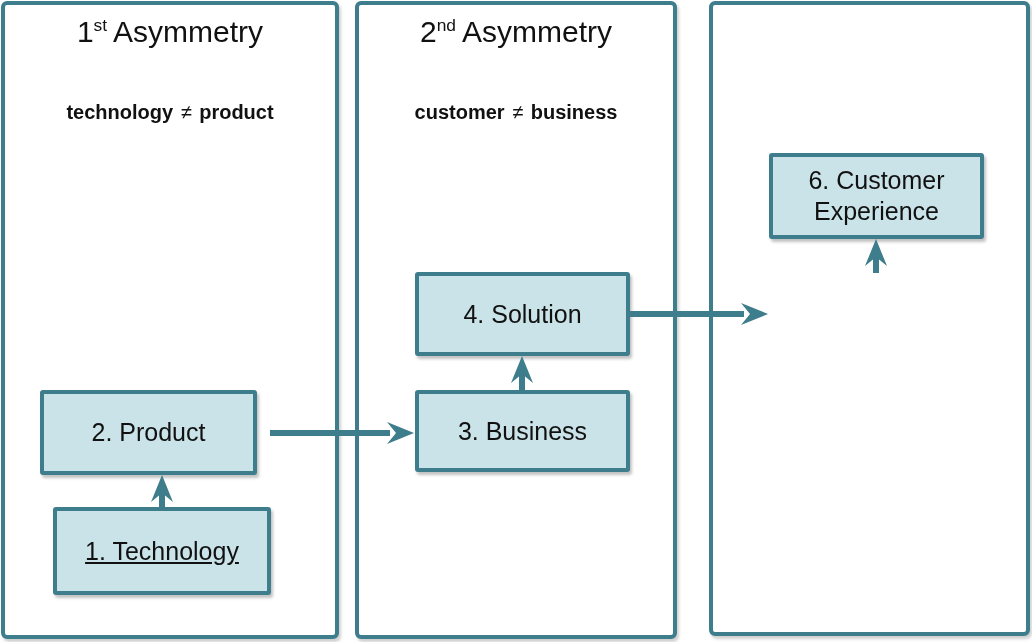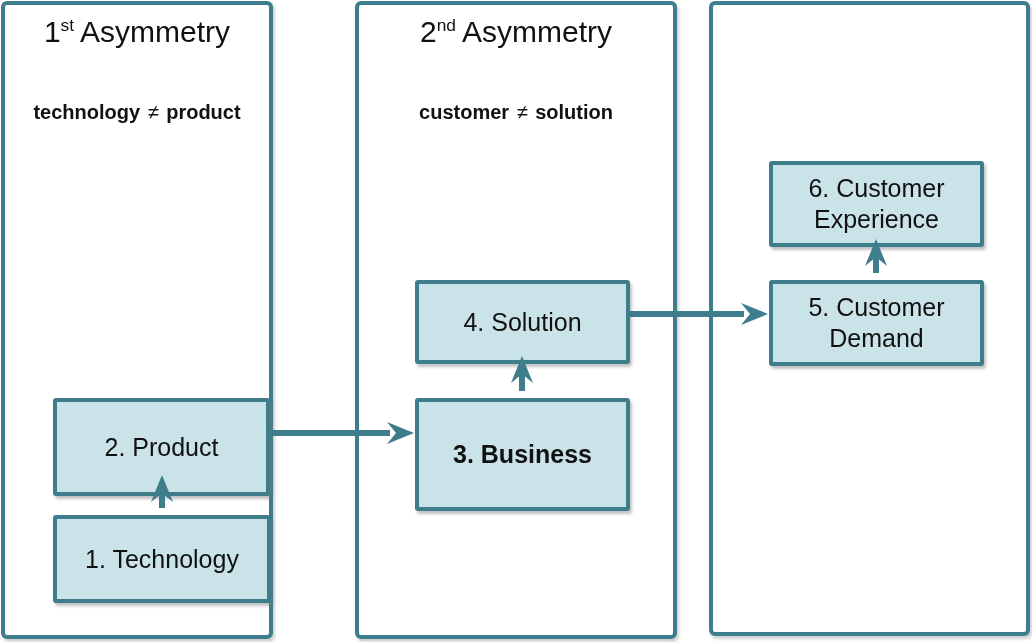--- a/index.html
+++ b/index.html
@@ -16,21 +16,21 @@
     overflow: hidden;
   }
   .panel {
     position: absolute;
     box-sizing: border-box;
     border: 4px solid #3E7D8B;
     border-radius: 6px;
     background: #ffffff;
     box-shadow: 2px 3px 3px rgba(120,120,120,0.35);
   }
-  .panel-1 { left: 1px;   top: 1px; width: 272px; height: 638px; }
+  .panel-1 { left: 1px;   top: 1px; width: 338px; height: 638px; }
   .panel-2 { left: 355px; top: 1px; width: 322px; height: 638px; }
   .panel-3 { left: 709px; top: 1px; width: 321px; height: 635px; }
   .panel-heading {
     padding-top: 8px;
     text-align: center;
     color: #111111;
   }
   .panel-title {
     font-size: 30px;
     line-height: 37px;
@@ -60,25 +60,24 @@
     border-radius: 3px;
     box-shadow: 2px 3px 3px rgba(120,120,120,0.45);
     display: flex;
     align-items: center;
     justify-content: center;
     text-align: center;
     font-size: 25px;
     line-height: 31px;
     color: #111111;
     padding: 0 14px;
-    margin-top: 8px;
   }
-  .node-technology { left: 53px;  top: 507px; width: 218px; height: 88px; }
-  .node-product    { left: 53px;  top: 390px; width: 217px; height: 98px; }
-  .node-business   { left: 415px; top: 390px; width: 215px; height: 113px; font-weight: bold; }
+  .node-technology { left: 53px;  top: 507px; width: 218px; height: 88px; text-decoration: underline; }
+  .node-product    { left: 40px;  top: 390px; width: 217px; height: 85px; }
+  .node-business   { left: 415px; top: 390px; width: 215px; height: 82px; }
   .node-solution   { left: 415px; top: 272px; width: 215px; height: 84px; }
   .node-demand     { left: 769px; top: 272px; width: 215px; height: 86px; }
   .node-experience { left: 769px; top: 153px; width: 215px; height: 86px; }
   .arrow-layer {
     position: absolute;
     left: 0; top: 0;
     width: 1032px;
     height: 642px;
     pointer-events: none;
   }
@@ -91,43 +90,40 @@
   <div class="panel panel-1">
     <div class="panel-heading">
       <div class="panel-title"><span>1</span><sup>st</sup><span class="title-word">Asymmetry</span></div>
       <div class="panel-subtitle"><b>technology</b> <span class="neq">≠</span> <b>product</b></div>
     </div>
   </div>
 
   <div class="panel panel-2">
     <div class="panel-heading">
       <div class="panel-title"><span>2</span><sup>nd</sup><span class="title-word">Asymmetry</span></div>
-      <div class="panel-subtitle"><b>customer</b> <span class="neq">≠</span> <b>solution</b></div>
+      <div class="panel-subtitle"><b>customer</b> <span class="neq">≠</span> <b>business</b></div>
     </div>
   </div>
 
   <div class="panel panel-3">
     <div class="panel-heading">
     </div>
   </div>
 
   <div class="node node-technology">
     <span>1. Technology</span>
   </div>
   <div class="node node-product">
     <span>2. Product</span>
   </div>
   <div class="node node-business">
     <span>3. Business</span>
   </div>
   <div class="node node-solution">
     <span>4. Solution</span>
-  </div>
-  <div class="node node-demand">
-    <span>5. Customer Demand</span>
   </div>
   <div class="node node-experience">
     <span>6. Customer Experience</span>
   </div>
 
   <svg class="arrow-layer" viewBox="0 0 1032 642" xmlns="http://www.w3.org/2000/svg">
     <g fill="#3E7D8B" stroke="none">
 
       <g>
         <rect x="159" y="492" width="6" height="16"></rect>

